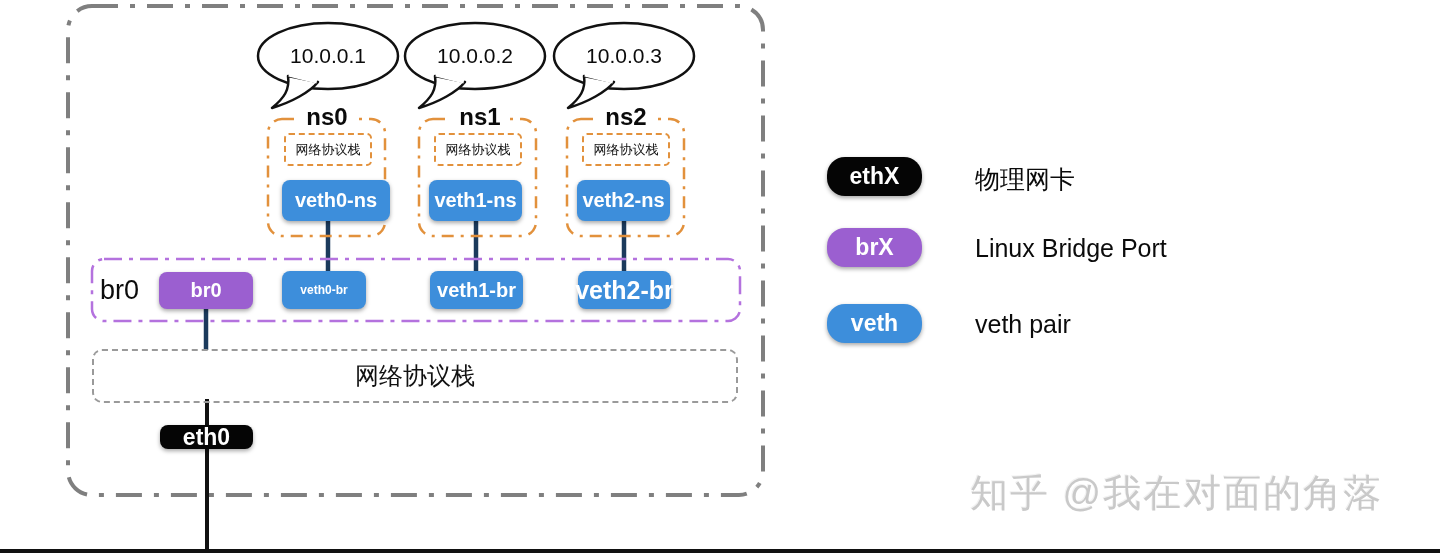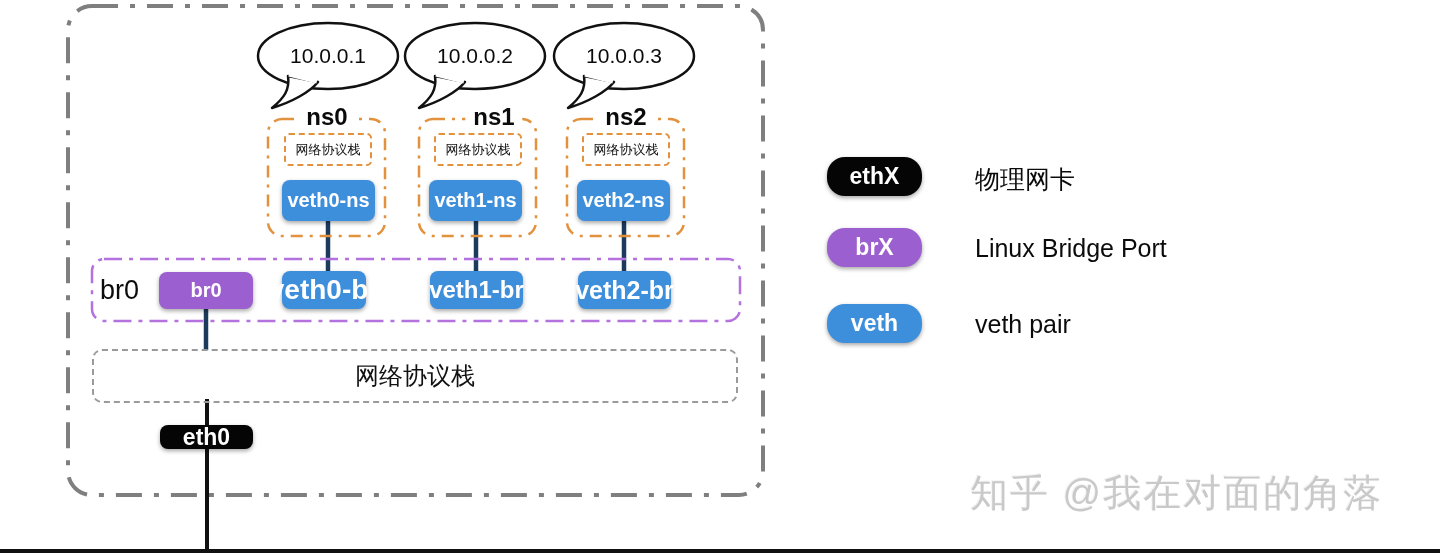--- a/index.html
+++ b/index.html
@@ -182,35 +182,35 @@
       <path d="M 585 74 L 613 81" stroke="#ffffff" stroke-width="5"></path>
     </g>
   </svg>
 
 
   <div class="bubble-text" style="left:328px">10.0.0.1</div>
   <div class="bubble-text" style="left:475px">10.0.0.2</div>
   <div class="bubble-text" style="left:624px">10.0.0.3</div>
 
   <div class="ns-label" style="left:327px">ns0</div>
-  <div class="ns-label" style="left:494px">ns1</div>
+  <div class="ns-label" style="left:480px">ns1</div>
   <div class="ns-label" style="left:626px">ns2</div>
 
   <div class="ns-stack" style="left:284px; top:133px; width:84px; height:29px">网络协议栈</div>
   <div class="ns-stack" style="left:434px; top:133px; width:84px; height:29px">网络协议栈</div>
   <div class="ns-stack" style="left:582px; top:133px; width:84px; height:29px">网络协议栈</div>
 
-  <div class="node veth" style="left:282px; top:180px; width:93px; height:41px; font-size:20px">veth0-ns</div>
+  <div class="node veth" style="left:282px; top:180px; width:108px; height:41px; font-size:20px">veth0-ns</div>
   <div class="node veth" style="left:429px; top:180px; width:93px; height:41px; font-size:20px">veth1-ns</div>
   <div class="node veth" style="left:577px; top:180px; width:93px; height:41px; font-size:20px">veth2-ns</div>
 
   <div class="br0-label">br0</div>
   <div class="node bridge" style="left:159px; top:272px; width:94px; height:37px; font-size:20px">br0</div>
-  <div class="node veth" style="left:282px; top:271px; width:84px; height:38px; font-size:28px">veth0-br</div>
-  <div class="node veth" style="left:430px; top:271px; width:93px; height:38px; font-size:24px">veth1-br</div>
+  <div class="node veth" style="left:282px; top:271px; width:84px; height:38px; font-size:12px">veth0-br</div>
+  <div class="node veth" style="left:430px; top:271px; width:93px; height:38px; font-size:20px">veth1-br</div>
   <div class="node veth" style="left:578px; top:271px; width:93px; height:38px; font-size:25px">veth2-br</div>
 
   <div class="proto-box">网络协议栈</div>
 
   <div class="node eth" style="left:160px; top:425px; width:93px; height:24px; font-size:23px">eth0</div>
 
   <div class="legend-chip eth" style="top:157px">ethX</div>
   <div class="legend-text" style="top:163px">物理网卡</div>
 
   <div class="legend-chip bridge" style="top:228px">brX</div>

